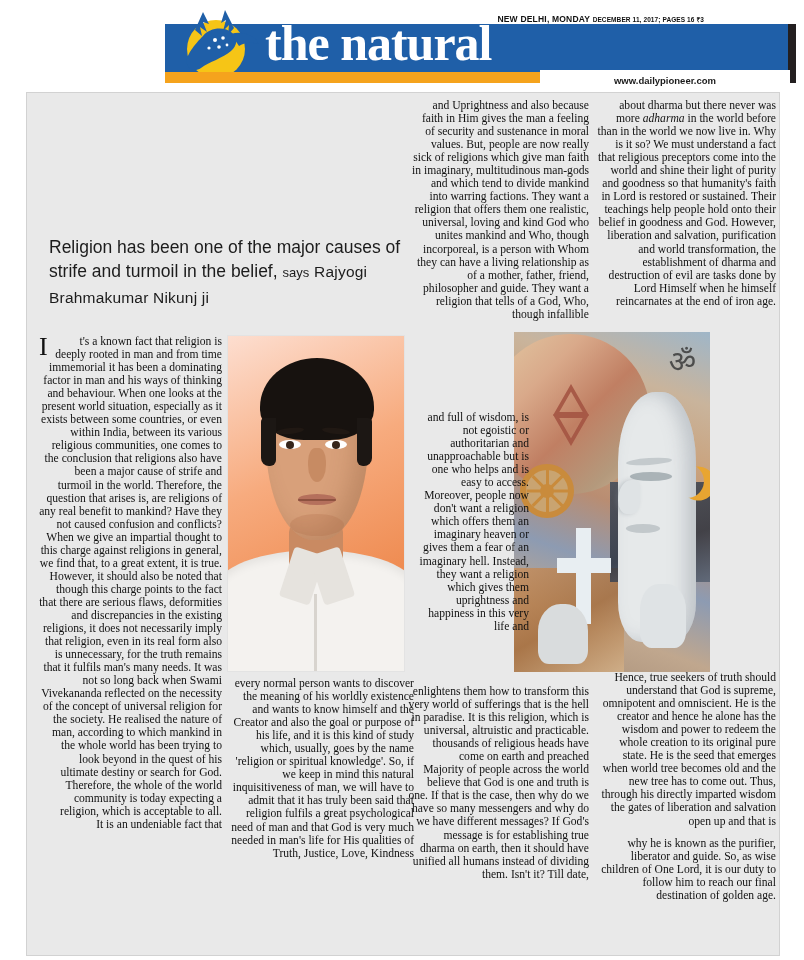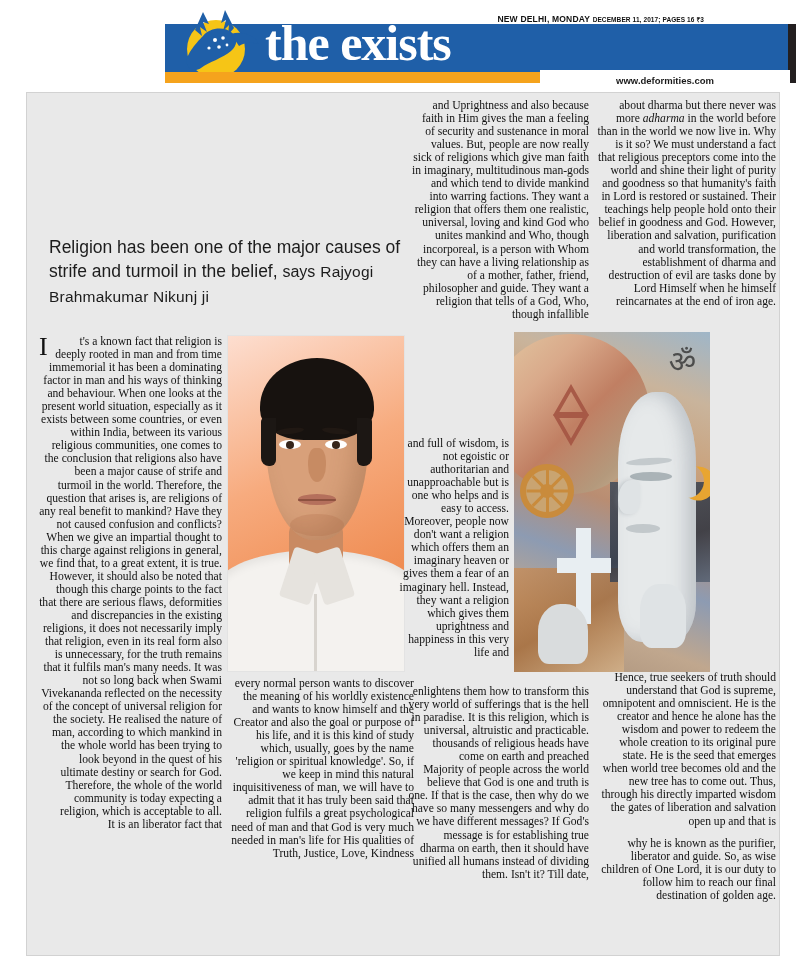--- a/index.html
+++ b/index.html
@@ -137,39 +137,39 @@
   .standfirst {
     position: absolute;
     left: 22px;
     top: 142px;
     width: 355px;
     font-family: "Liberation Sans", sans-serif;
     font-size: 17.5px;
     line-height: 24px;
     color: #1c1c1c;
   }
-  .standfirst .byline-label { font-size: 16px; }
+  .standfirst .byline-label { font-size: 13px; }
   .sc { font-size: 15.5px; letter-spacing: 0.2px; }
 
   
   .col {
     position: absolute;
     font-family: "Liberation Serif", serif;
     font-size: 11.6px;
     line-height: 13.05px;
     text-align: justify;
     color: #111;
     hyphens: manual;
   }
   .col p { margin: 0; text-indent: 0; text-align: right; }
 
   #col1 { left: 12px;  top: 242px; width: 183px; }
   #col2 { left: 204px; top: 584px; width: 183px; }
   #col3a { left: 385px; top: 6px;  width: 177px; }
-  #col3b { left: 369px; top: 318px; width: 113px; text-align: justify; margin-top: 26px; }
+  #col3b { left: 389px; top: 318px; width: 113px; text-align: justify; }
   #col3c { left: 381px; top: 592px; width: 181px; }
   #col4a { left: 570px; top: 6px;  width: 179px; }
   #col4b { left: 570px; top: 578px; width: 179px; }
   #col4c { left: 570px; top: 744px; width: 179px; text-align: right; }
 
   .dropcap::first-letter {
     float: left;
     font-size: 26px;
     line-height: 22px;
     padding-right: 2px;
@@ -497,25 +497,25 @@
         <g fill="#ffffff">
           <circle cx="42" cy="34" r="2"></circle>
           <circle cx="50" cy="32" r="1.8"></circle>
           <circle cx="46" cy="41" r="1.8"></circle>
           <circle cx="36" cy="42" r="1.6"></circle>
           <circle cx="54" cy="39" r="1.4"></circle>
         </g>
       </svg>
     </div>
 
-    <div class="masthead-title">the exists</div>
+    <div class="masthead-title">the natural</div>
 
     <div class="orange-strip"></div>
     <div class="url-box">
-      <span class="url-text">www.deformities.com</span>
+      <span class="url-text">www.dailypioneer.com</span>
     </div>
   </div>
 
   <div class="article">
 
 
     <div class="standfirst">
       <span>Religion has been one of the major causes of strife and turmoil in the belief,</span>
       <span class="byline-label">says</span>
       <span class="sc">Rajyogi Brahmakumar Nikunj ji</span>
@@ -571,21 +571,21 @@
       <div class="cg-face-eye"></div>
       <div class="cg-face-nose"></div>
       <div class="cg-face-lip"></div>
       <div class="cg-moon"></div>
       <div class="cg-hand"></div>
       <div class="cg-hand2"></div>
     </div>
 
     <div class="col" id="col1">
       <p class="dropcap">It's a known fact that religion is deeply rooted in man and from time immemorial it has been a dominating factor in man and his ways of thinking and behaviour. When one looks at the present world situation, especially as it exists between some countries, or even within India, between its various religious communities, one comes to the conclusion that religions also have been a major cause of strife and turmoil in the world. Therefore, the question that arises is, are religions of any real benefit to mankind? Have they not caused confusion and conflicts? When we give an impartial thought to this charge against religions in general, we find that, to a great extent, it is true. However, it should also be noted that though this charge points to the fact that there are serious flaws, deformities and discrepancies in the existing religions, it does not necessarily imply that religion, even in its real form also is unnecessary, for the truth remains that it fulfils man's many needs. It was not so long back when Swami Vivekananda reflected on the necessity of the concept of universal religion for the society. He realised the nature of man, according to which mankind in the whole world has been trying to look beyond in the quest of his ultimate destiny or search for God. Therefore, the whole of the world community is today expecting a religion, which is acceptable to all.</p>
-      <p>It is an liberator fact that</p>
+      <p>It is an undeniable fact that</p>
     </div>
 
     <div class="col" id="col2">
       <p>every normal person wants to discover the meaning of his worldly existence and wants to know himself and the Creator and also the goal or purpose of his life, and it is this kind of study which, usually, goes by the name 'religion or spiritual knowledge'. So, if we keep in mind this natural inquisitiveness of man, we will have to admit that it has truly been said that religion fulfils a great psychological need of man and that God is very much needed in man's life for His qualities of Truth, Justice, Love, Kindness</p>
     </div>
 
     <div class="col" id="col3a">
       <p>and Uprightness and also because faith in Him gives the man a feeling of security and sustenance in moral values. But, people are now really sick of religions which give man faith in imaginary, multitudinous man-gods and which tend to divide mankind into warring factions. They want a religion that offers them one realistic, universal, loving and kind God who unites mankind and Who, though incorporeal, is a person with Whom they can have a living relationship as of a mother, father, friend, philosopher and guide. They want a religion that tells of a God, Who, though infallible</p>
     </div>
 

